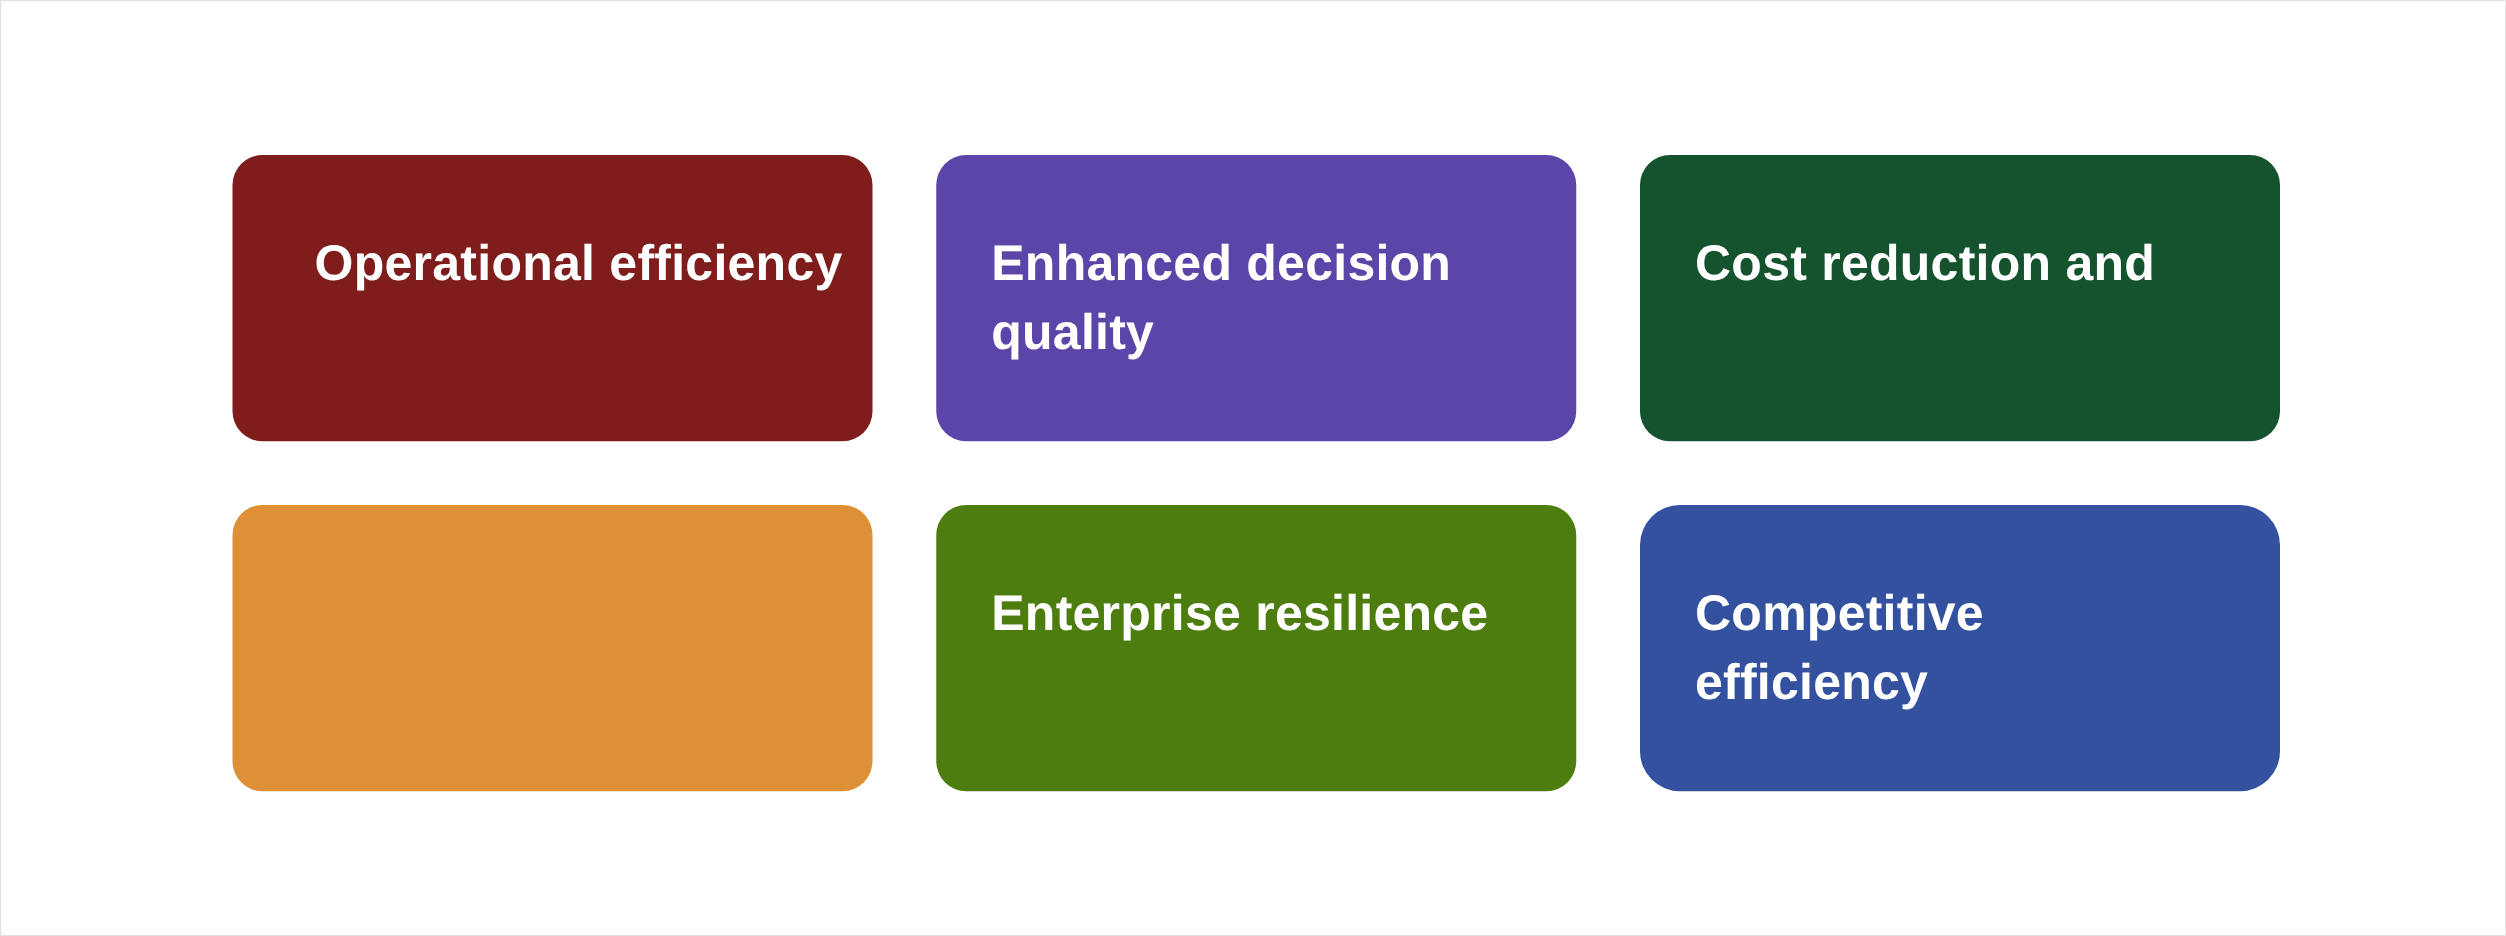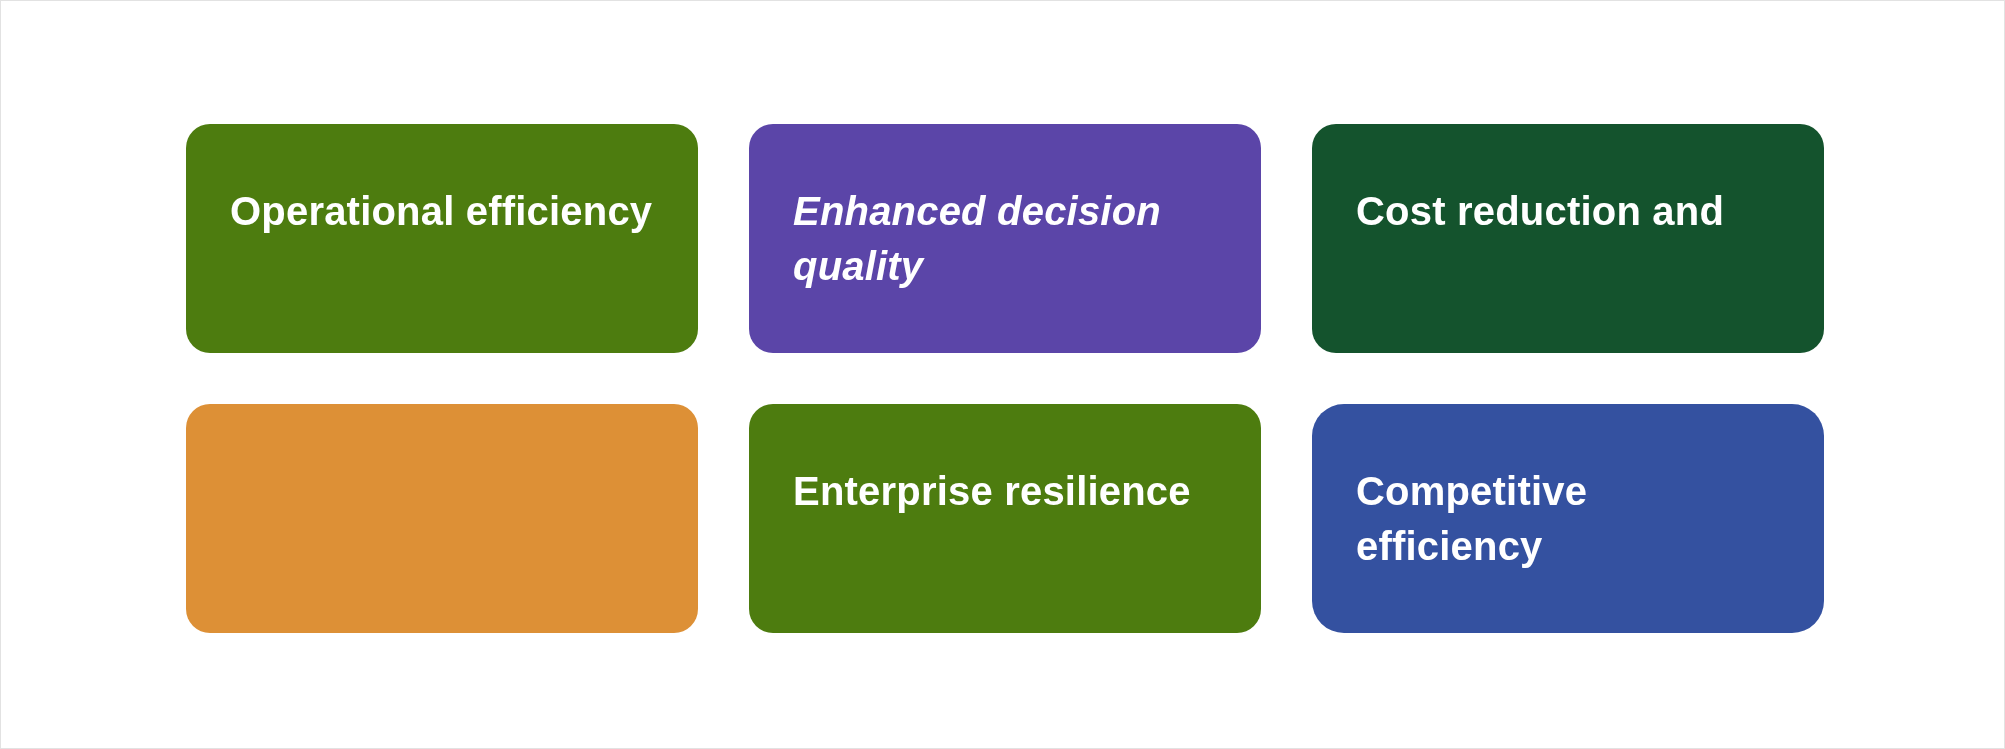--- a/index.html
+++ b/index.html
@@ -50,27 +50,27 @@
     display: block;
     white-space: nowrap;
   }
 </style>
 </head>
 <body>
 
 <div class="canvas">
   <div class="card-grid">
 
-    <div class="card" style="background-color: #4d7c0f;">
+    <div class="card" style="background-color: #7f1d1d; text-align: right;">
       <div class="card-text">
         <span class="card-line">Operational efficiency</span>
       </div>
     </div>
 
-    <div class="card" style="background-color: rgb(91, 69, 168); font-style: italic;">
+    <div class="card" style="background-color: rgb(91, 69, 168);">
       <div class="card-text">
         <span class="card-line">Enhanced decision</span>
         <span class="card-line">quality</span>
       </div>
     </div>
 
     <div class="card" style="background-color: #14532d;">
       <div class="card-text">
         <span class="card-line">Cost reduction and</span>
       </div>

